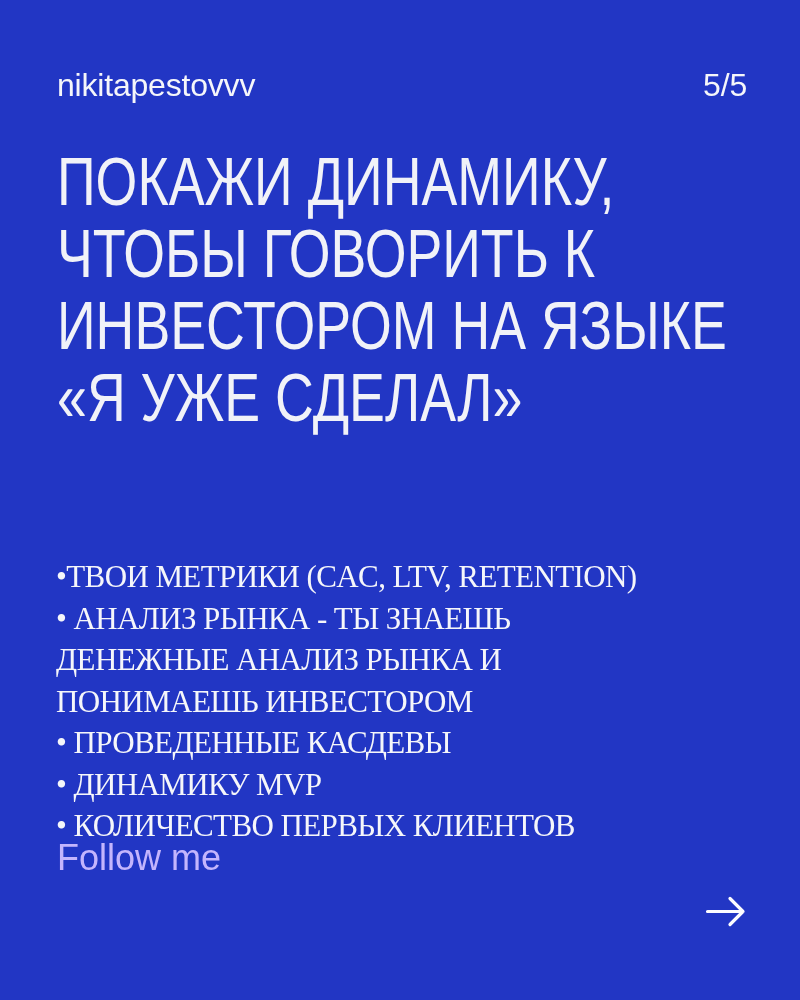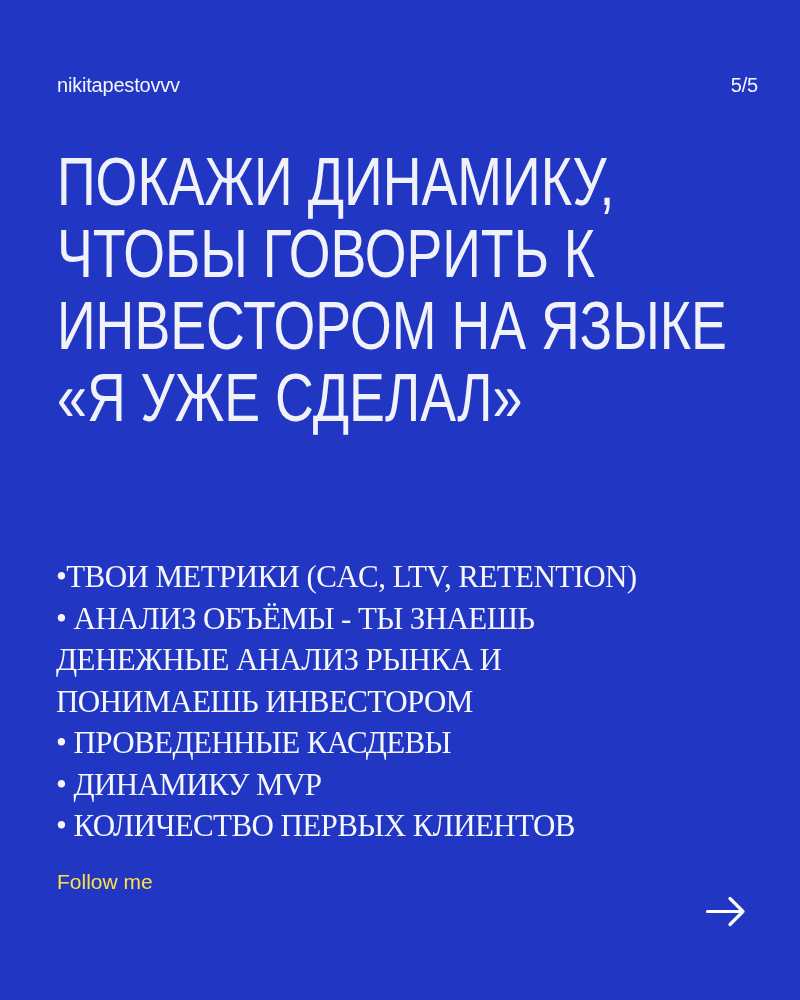--- a/index.html
+++ b/index.html
@@ -15,26 +15,26 @@
   .slide {
     position: relative;
     width: 800px;
     height: 1000px;
     background: var(--bg, #2236C4);
     color: var(--fg, #F4F5FA);
   }
   .header {
     position: absolute;
     left: 57px;
-    right: 42px;
+    right: 53px;
     top: 71px;
     display: flex;
     justify-content: space-between;
     align-items: flex-end;
-    font-size: 20px;
+    font-size: 32px;
     line-height: 28px;
     letter-spacing: -0.2px;
   }
   .username { color: #F5F6FA; }
   .page-indicator { color: #F5F6FA; }
   .heading {
     position: absolute;
     left: 57px;
     top: 145px;
     margin: 0;
@@ -60,24 +60,24 @@
     letter-spacing: -0.6px;
     color: #F5F6FA;
     white-space: nowrap;
   }
   .bullets .bline {
     display: block;
   }
   .footer-label {
     position: absolute;
     left: 57px;
-    top: 868px;
-    font-size: 21px;
+    top: 844px;
+    font-size: 36px;
     line-height: 28px;
-    color: #fde047;
+    color: #c4b5fd;
   }
   .arrow {
     position: absolute;
     right: 54px;
     top: 895px;
     width: 41px;
     height: 33px;
     cursor: pointer;
   }
 </style>
@@ -95,21 +95,21 @@
 
   <span class="hline">ПОКАЖИ ДИНАМИКУ,</span>
       <span class="hline">ЧТОБЫ ГОВОРИТЬ К</span>
       <span class="hline">ИНВЕСТОРОМ НА ЯЗЫКЕ</span>
       <span class="hline">«Я УЖЕ СДЕЛАЛ»</span>
     </h1>
 
   <div class="bullets">
 
   <span class="bline">•ТВОИ МЕТРИКИ (CAC, LTV, RETENTION)</span>
-      <span class="bline">• АНАЛИЗ ОБЪЁМЫ - ТЫ ЗНАЕШЬ</span>
+      <span class="bline">• АНАЛИЗ РЫНКА - ТЫ ЗНАЕШЬ</span>
       <span class="bline">ДЕНЕЖНЫЕ АНАЛИЗ РЫНКА И</span>
       <span class="bline">ПОНИМАЕШЬ ИНВЕСТОРОМ</span>
       <span class="bline">• ПРОВЕДЕННЫЕ КАСДЕВЫ</span>
       <span class="bline">• ДИНАМИКУ MVP</span>
       <span class="bline">• КОЛИЧЕСТВО ПЕРВЫХ КЛИЕНТОВ</span>
     </div>
 
   <span class="footer-label">Follow me</span>
 
   <svg class="arrow" viewBox="0 0 41 33" fill="none" xmlns="http://www.w3.org/2000/svg">

